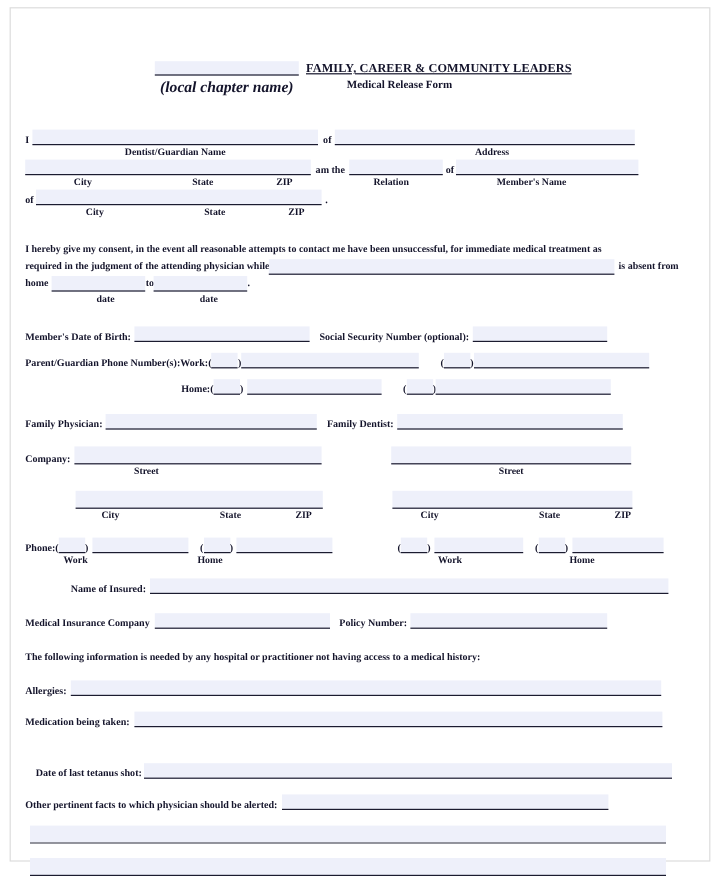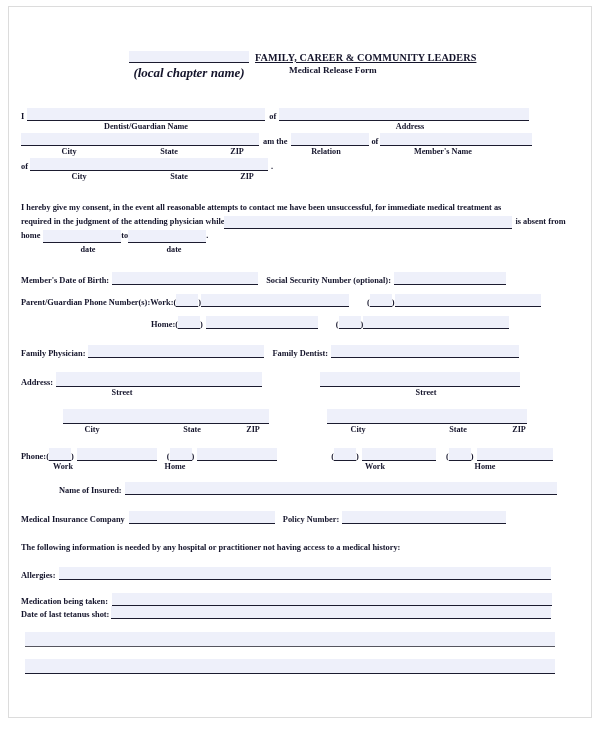--- a/index.html
+++ b/index.html
@@ -231,21 +231,21 @@
     </div>
 
     <div class="row blk">
       <span class="lbl">Family Physician:</span>
       <span class="fld" style="width:176px;margin-left:3px;"></span>
       <span class="lbl" style="margin-left:8px;">Family Dentist:</span>
       <span class="fld" style="width:188px;margin-left:3px;"></span>
     </div>
 
     <div class="row" style="margin-top:14px;">
-      <span class="lbl">Address:</span>
+      <span class="lbl">Company:</span>
       <span class="fld tall" style="width:206px;margin-left:3px;"></span>
       <span class="fld tall" style="width:200px;margin-left:58px;"></span>
     </div>
     <div class="row" style="margin-top:1px;">
       <span class="cap" style="width:90px;margin-left:56px;">Street</span>
       <span class="cap" style="width:90px;margin-left:214px;">Street</span>
     </div>
 
     <div class="row" style="margin-top:12px;padding-left:42px;">
       <span class="fld tall" style="width:206px;"></span>
@@ -304,26 +304,30 @@
     <div class="row" style="margin-top:15px;">
       <span class="lbl">Allergies:</span>
       <span class="fld" style="width:492px;margin-left:4px;"></span>
     </div>
 
     <div class="row" style="margin-top:13px;">
       <span class="lbl">Medication being taken:</span>
       <span class="fld" style="width:440px;margin-left:4px;"></span>
     </div>
 
-    <div class="row" style="margin-top:0;">
+    <div class="row" style="margin-top:30px;justify-content:center;">
       <span class="lbl">Date of last tetanus shot:</span>
       <span class="fld" style="width:440px;margin-left:2px;"></span>
     </div>
 
 
+    <div class="row" style="margin-top:13px;">
+      <span class="lbl">Other pertinent facts to which physician should be alerted:</span>
+      <span class="fld" style="width:272px;margin-left:4px;"></span>
+    </div>
 
     <div class="row" style="margin-top:13px;padding-left:4px;">
       <span class="fld tall grey" style="width:530px;"></span>
     </div>
     <div class="row" style="margin-top:12px;padding-left:4px;">
       <span class="fld tall" style="width:530px;"></span>
     </div>
 
   </div>
 </div>

